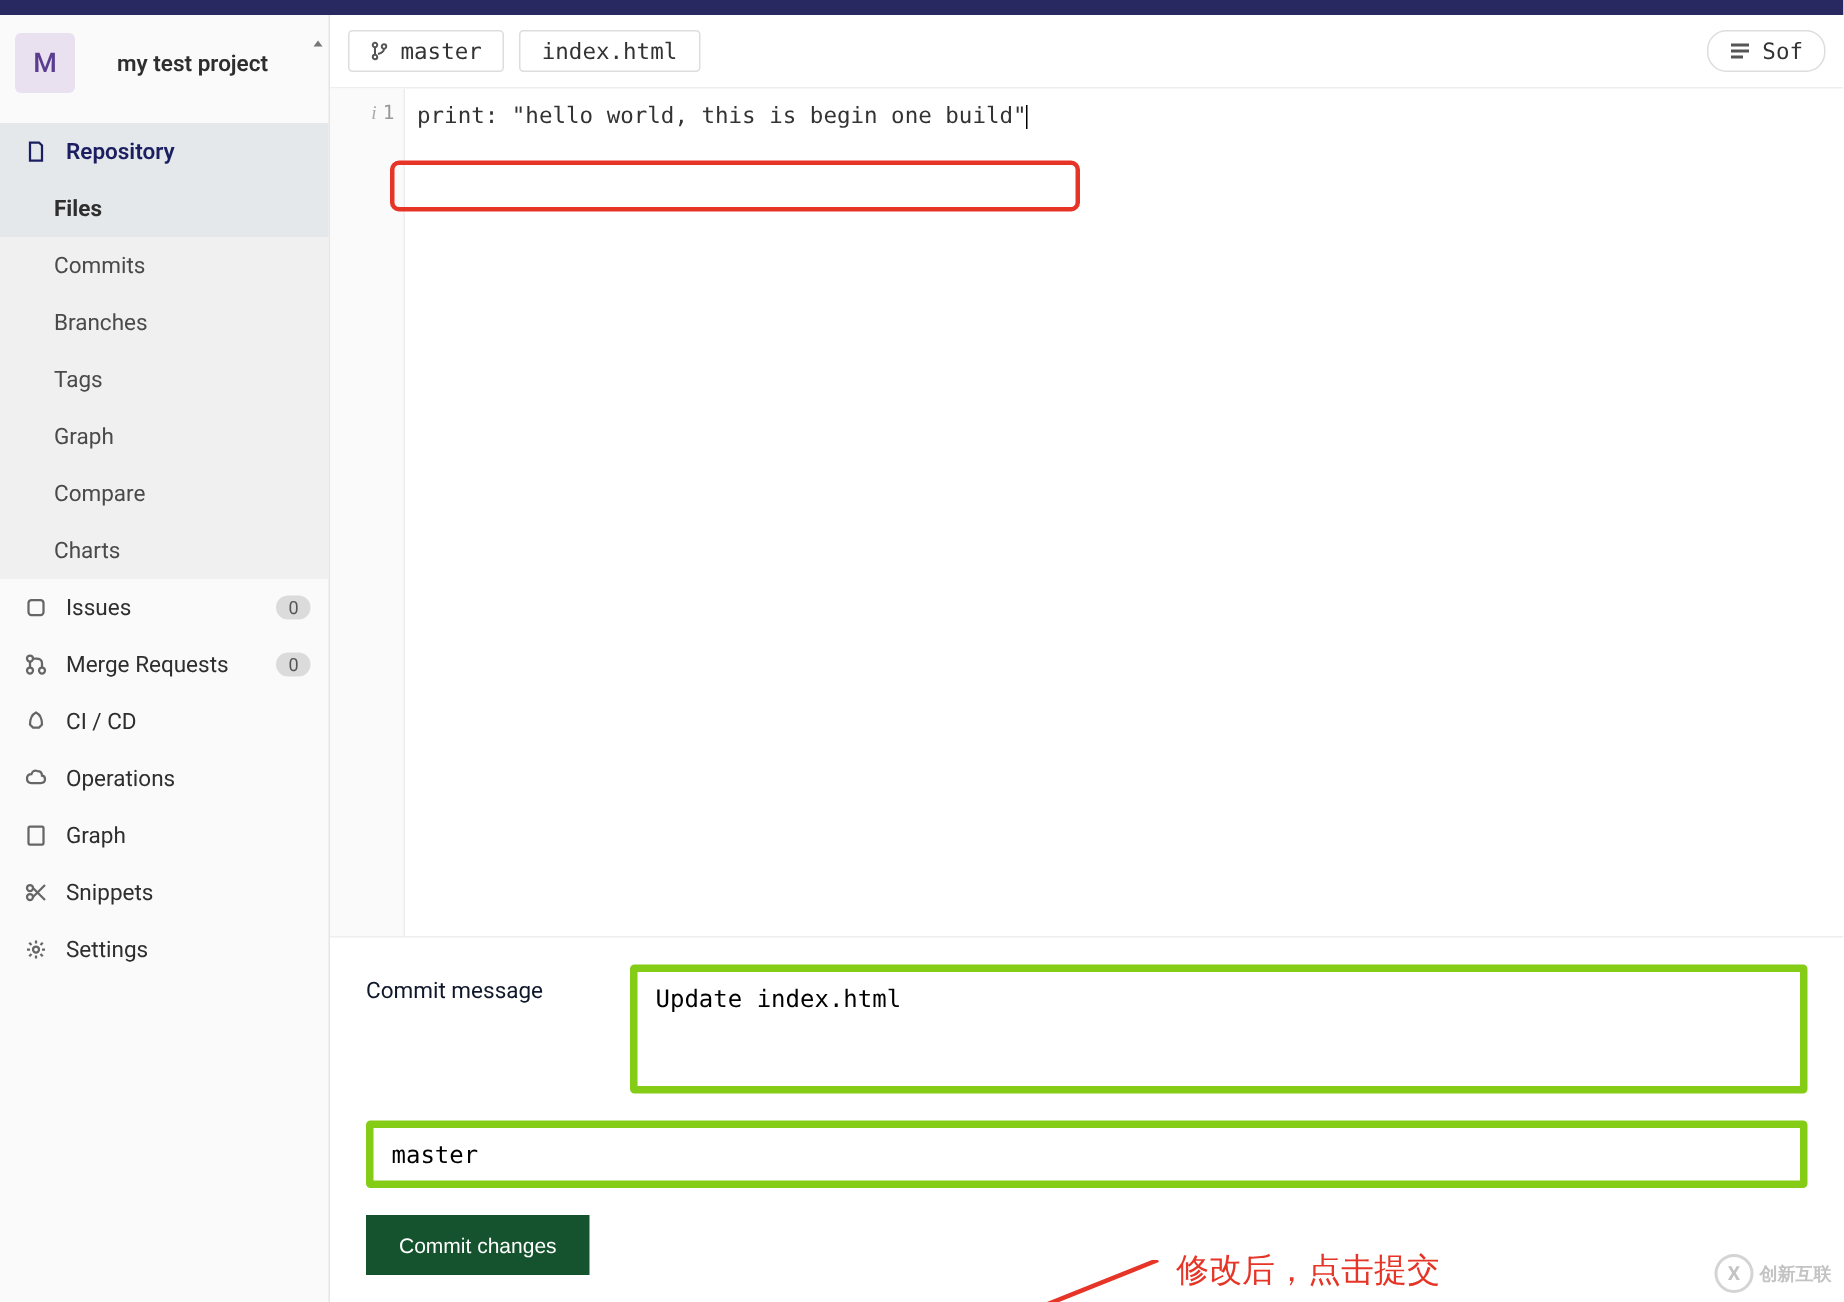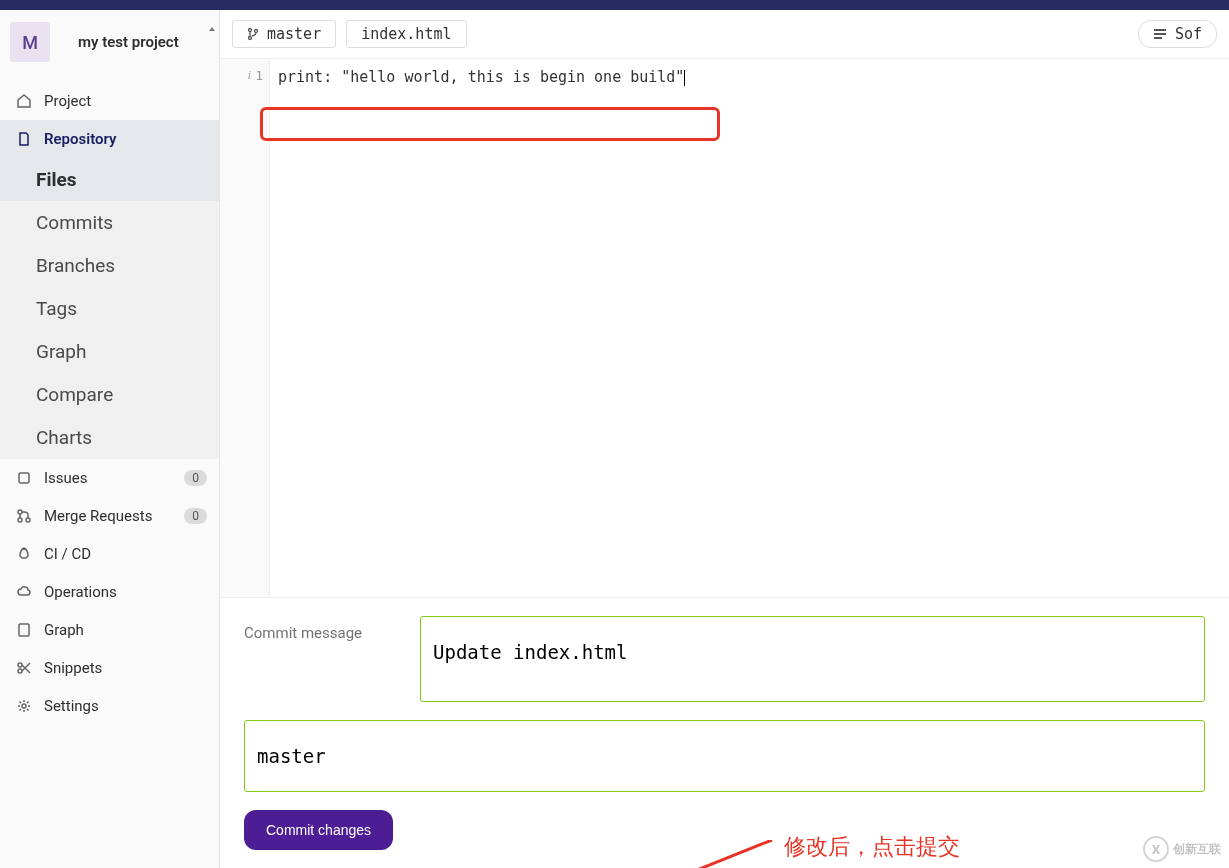--- a/index.html
+++ b/index.html
@@ -10,40 +10,40 @@
 .sidebar-header { display:flex; align-items:center; padding:12px 10px 20px 10px; }
 .proj-avatar { width:40px; height:40px; background:#e9e1f0; color:#5b3d8f; font-weight:500; display:flex; align-items:center; justify-content:center; font-size:18px; border-radius:4px; margin-right:12px; }
 .proj-name { font-weight:600; font-size:15px; color:#2e2e2e;padding-left:16px; }
 .collapse-toggle { position:absolute; right:2px; top:14px; font-size:10px; color:#666; }
 .nav { list-style:none; }
 .nav-item { display:flex; align-items:center; padding:10px 12px; color:#2e2e2e; font-size:15px; position:relative; }
 .nav-item .icon { width:24px; display:flex; justify-content:center; margin-right:8px; }
 .nav-item.active { background:#e4e8eb; font-weight:600; color:#1b1e61;align-items:center; }
 .nav-item .badge { position:absolute; right:12px; background:#dbdbdb; border-radius:10px; padding:1px 8px; font-size:12px; color:#555; }
 .sub-nav { list-style:none; background:#f0f0f0; }
-.sub-item { padding:10px 24px 10px 36px; font-size:19px; color:#4a4a4a; }
+.sub-item { padding:10px 24px 10px 36px; font-size:15px; color:#4a4a4a; }
 .sub-item.active { background:#e4e8eb; font-weight:700; color:#2e2e2e; }
 .main { flex:1; display:flex; flex-direction:column; overflow:hidden; position:relative; }
 .editor-toolbar { display:flex; gap:10px; padding:10px 12px; align-items:center; border-bottom:1px solid #eee; }
 .tb-box { border:1px solid #ddd; padding:4px 14px; border-radius:3px; display:flex; align-items:center; gap:8px; font-family: "Lucida Console", Monaco, monospace; font-size:15px; color:#333; }
 .tb-right { margin-left:auto;border-radius:13px; }
 .editor-area { display:flex; height:575px; border-bottom:1px solid #eee; position:relative; }
 .gutter { width:50px; background:#fafafa; border-right:1px solid #eee; text-align:right; padding:8px 6px 0 0; font-family: monospace; font-size:13px; color:#999; }
 .gutter .ln { display:flex; justify-content:flex-end; align-items:center; gap:4px; }
 .info-dot { font-style:italic; color:#aaa; font-family: serif; }
 .code { flex:1; padding:8px 0 0 8px; font-family: "Lucida Console", Monaco, monospace; font-size:15px; color:#333; position:relative; }
 .code-line { line-height:20px; }
 .highlight-box { position:absolute; border:3px solid #e63527; border-radius:6px; left:40px; top:48px; width:460px; height:34px; pointer-events:none; }
 .cursor { display:inline-block; width:1px; height:16px; background:#000; vertical-align:middle; }
 .form-area { padding:18px 24px; }
 .form-row { display:flex; margin-bottom:18px; }
-.form-label { width:176px; text-align:left; padding-top:8px; padding-right:20px; font-size:15px; color:#737373; }
-.form-input { flex:1; border:1px solid #84cc16; border-radius:3px; padding:24px 12px; font-family: "Lucida Console", Monaco, monospace; font-size:19px; }
+.form-label { width:176px; text-align:left; padding-top:8px; padding-right:20px; font-size:15px; color:#0f172a; }
+.form-input { flex:1; border:5px solid #84cc16; border-radius:3px; padding:8px 12px; font-family: "Lucida Console", Monaco, monospace; font-size:16px; }
 textarea.form-input { height:86px; resize:none; }
-.commit-btn { background:#4c1d95; color:#fff; border:none; padding:12px 22px; border-radius:12px; font-size:14px; }
+.commit-btn { background:#14532d; color:#fff; border:none; padding:12px 22px; border-radius:0; font-size:14px; }
 .annotation { position:absolute; color:#e63527; font-size:22px; font-weight:400; left:540px; top:22px; }
 .arrow { position:absolute; left:428px; top:30px; }
 .form-bottom { position:relative; }
 .watermark { position:absolute; right:8px; bottom:6px; opacity:.5; display:flex; align-items:center; gap:4px; font-size:12px; font-weight:bold; color:#888; }
 .watermark .wm-circle { width:26px; height:26px; border:2px solid #aaa; border-radius:50%; display:flex; align-items:center; justify-content:center; font-size:13px; }
 svg { display:block; }
 </style>
 </head>
 <body>
 
@@ -53,28 +53,20 @@
     <div class="collapse-toggle">
       <svg width="10" height="10" viewBox="0 0 10 10">
           <path d="M5 3 L2 7 L8 7 Z" fill="#777"></path>
         </svg>
     </div>
     <div class="sidebar-header">
       <div class="proj-avatar">M</div>
       <div class="proj-name">my test project</div>
     </div>
     <ul class="nav">
-      <li class="nav-item">
-        <span class="icon">
-            <svg width="16" height="16" viewBox="0 0 16 16" fill="none" stroke="#666" stroke-width="1.5">
-              <path d="M2 7 L8 2 L14 7 V14 H2 Z"></path>
-            </svg>
-          </span>
-        <span>Project</span>
-      </li>
       <li class="nav-item active">
         <span class="icon">
             <svg width="16" height="16" viewBox="0 0 16 16" fill="none" stroke="#1b1e61" stroke-width="1.5">
               <path d="M4 2 H10 L12 4 V14 H4 Z"></path>
             </svg>
           </span>
         <span>Repository</span>
       </li>
       <ul class="sub-nav">
         <li class="sub-item active">Files</li>

